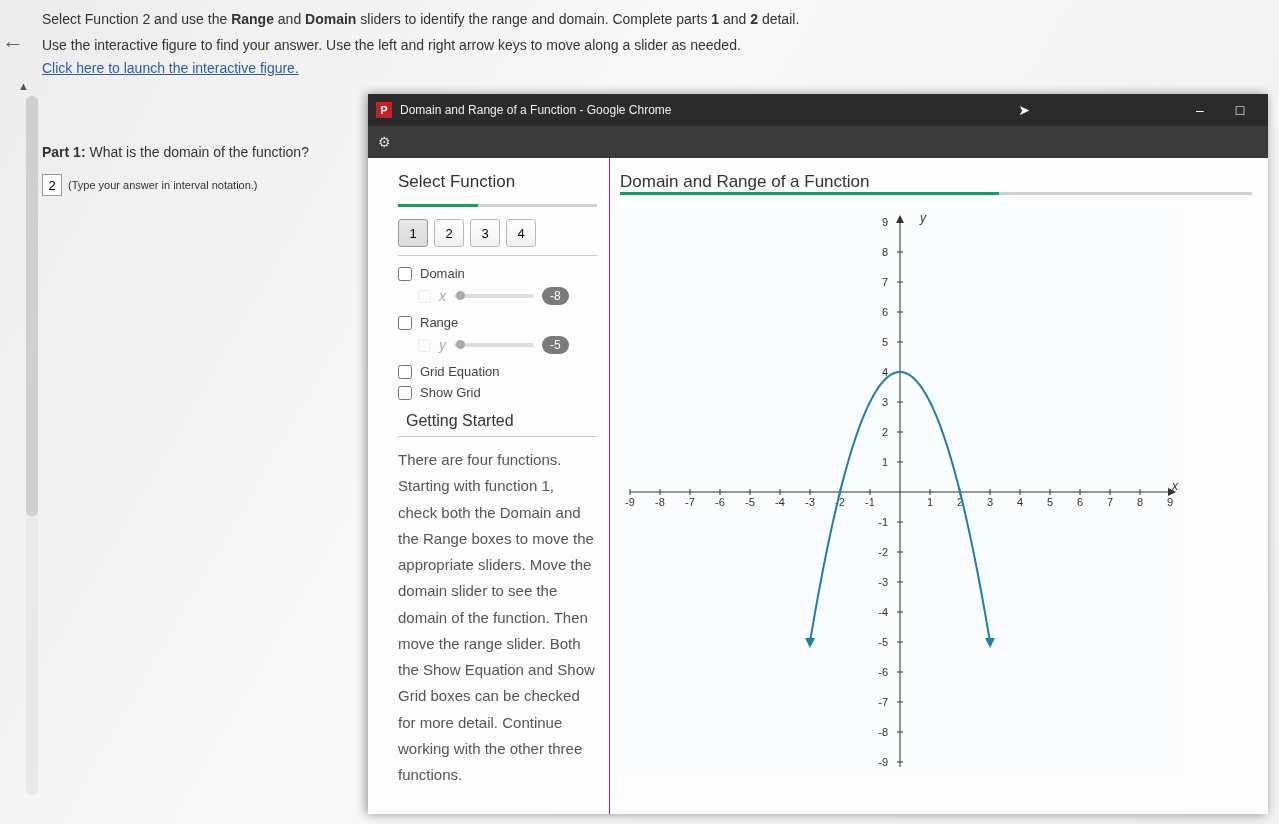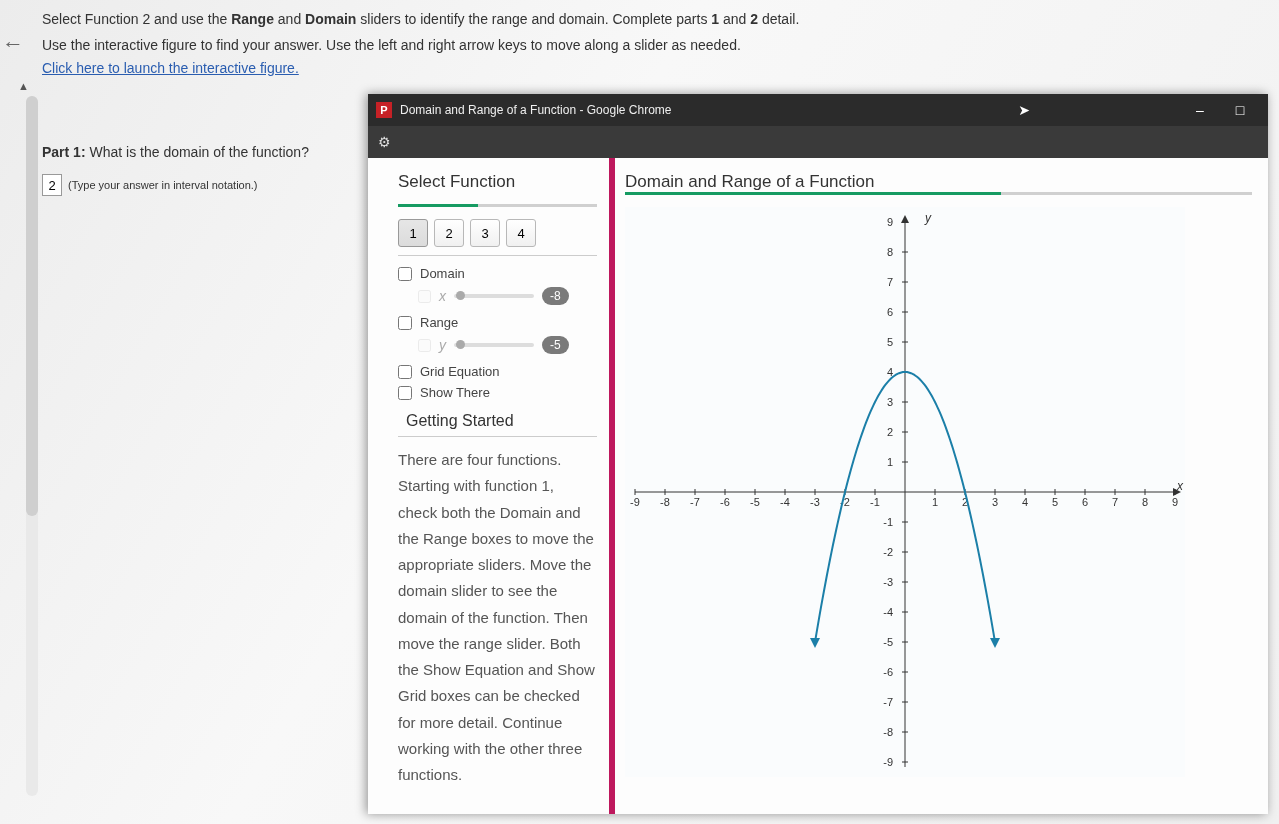--- a/index.html
+++ b/index.html
@@ -179,21 +179,21 @@
 }
 .ctrl h4 {
   font-size: 16px; font-weight:500; color:#333; margin: 12px 8px 4px;
 }
 .ctrl .gs-text {
   font-size: 15px; color:#555; line-height:1.75;
 }
 
 .graph {
   flex:1; padding: 14px 16px 10px 10px;
-  border-left: 6px solid #be185d;
+  border-left: 1px solid #be185d;
 }
 .plot {
   position:relative;
   width: 560px; height: 570px;
   margin-top: 6px;
   background: #fafcfd;
 }
 .plot svg { position:absolute; inset:0; }
 .axis-lbl { position:absolute; font-size:12px; font-style:italic; color:#333; }
 </style>
@@ -281,21 +281,21 @@
           </div>
         <span class="slider-pill">-5</span>
       </div>
 
       <label class="chk-row">
         <input type="checkbox" style="">
         <span>Grid Equation</span>
       </label>
       <label class="chk-row">
         <input type="checkbox" style="">
-        <span>Show There</span>
+        <span>Show Grid</span>
       </label>
 
       <h4>Getting Started</h4>
       <div class="hr-thin"></div>
       <div class="gs-text">There are four functions. Starting with function 1, check both the Domain and the Range boxes to move the appropriate sliders. Move the domain slider to see the domain of the function. Then move the range slider. Both the Show Equation and Show Grid boxes can be checked for more detail. Continue working with the other three functions.</div>
     </div>
 
     <div class="graph">
       <h3>Domain and Range of a Function</h3>
       <div class="hr-grad wide"></div>

